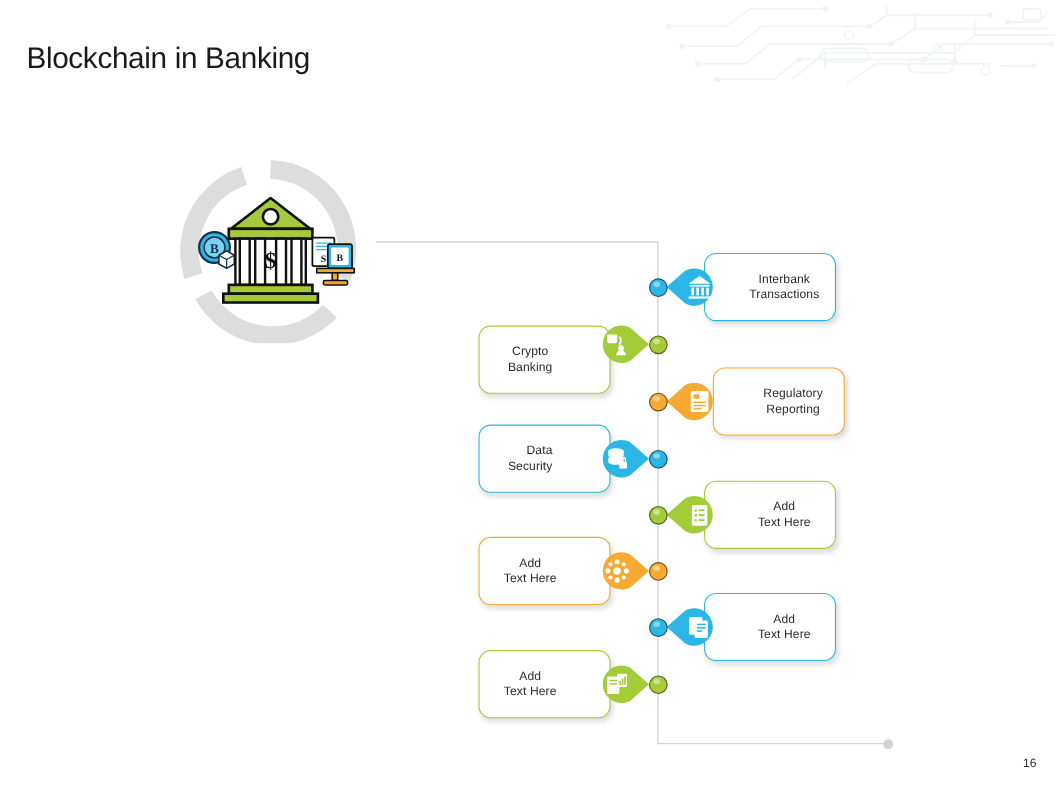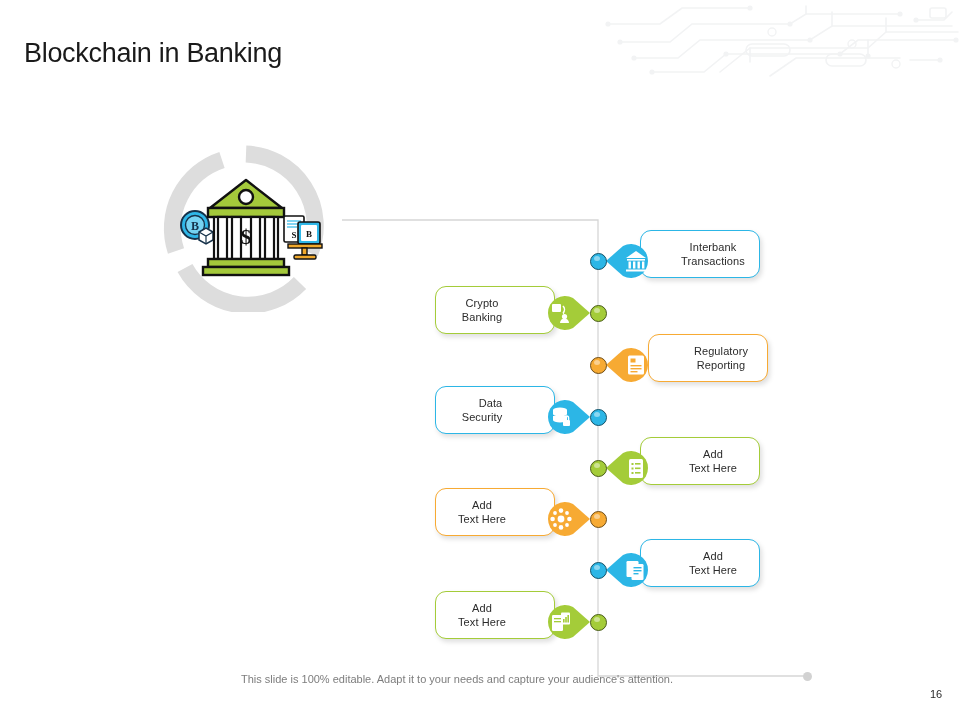--- a/index.html
+++ b/index.html
@@ -38,21 +38,21 @@
     box-sizing:border-box;border:1.6px solid rgba(0,0,0,.55);
     z-index:6;
   }
   .node::after{
     content:"";position:absolute;left:3px;top:2px;width:6px;height:5px;
     border-radius:50%;background:rgba(255,255,255,.45);
   }
 
   
   .card{
-    position:absolute;width:120px;height:48px;border-radius:11px;
+    position:absolute;width:120px;height:62px;border-radius:11px;
     background:#ffffff;box-sizing:border-box;border:1px solid #ccc;
     box-shadow:2px 3px 5px rgba(0,0,0,.13);
     display:flex;align-items:center;justify-content:center;
     z-index:4;
   }
   .card-label{
     font-size:11px;line-height:14px;color:#2b2b2b;text-align:center;
     white-space:pre-line;letter-spacing:.1px;
   }
 
@@ -207,21 +207,21 @@
         <svg class="glyph" viewBox="0 0 22 22" fill="#ffffff">
           <path d="M11 1 L21 8 H1 Z"></path>
           <rect x="2" y="9" width="18" height="1.6"></rect>
           <rect x="3.5" y="11.5" width="2.4" height="7"></rect>
           <rect x="8" y="11.5" width="2.4" height="7"></rect>
           <rect x="12.5" y="11.5" width="2.4" height="7"></rect>
           <rect x="17" y="11.5" width="2.4" height="7"></rect>
           <rect x="1" y="19.5" width="20" height="2"></rect>
         </svg>
       </div>
-      <div class="card" style="top: 286px; left: 435px; border-color: rgb(164, 204, 57);">
+      <div class="card" style="top: 296px; left: 435px; border-color: rgb(164, 204, 57);">
         <div class="card-label" style="padding-right: 26px;">Crypto
 Banking</div>
       </div>
       <div class="pointer right-tip" style="top: 289px; left: 538px;">
         <svg class="blob" width="52" height="48" viewBox="0 0 52 48">
           <path d="M52 24 L35 39 A17 17 0 1 1 35 9 Z" fill="#a4cc39"></path>
         </svg>
         <svg class="glyph" viewBox="0 0 22 22" fill="#ffffff">
           <rect x="2" y="2" width="9" height="8" rx="1"></rect>
           <path d="M13 4 a5 5 0 0 1 0 7" fill="none" stroke="#fff" stroke-width="1.6"></path>
@@ -339,15 +339,14 @@
           <rect x="11" y="1.5" width="9" height="12" rx="1"></rect>
           <g fill="#a4cc39">
             <rect x="13" y="8" width="1.6" height="3.5"></rect>
             <rect x="15.2" y="6" width="1.6" height="5.5"></rect>
             <rect x="17.4" y="4" width="1.6" height="7.5"></rect>
           </g>
         </svg>
       </div>
     </div>
 
-  <div class="footer-note">This slide is 100% editable. Adapt it to your needs and capture your audience's attention.</div>
   <div class="page-num">16</div>
 </div>
 
 </body></html>

